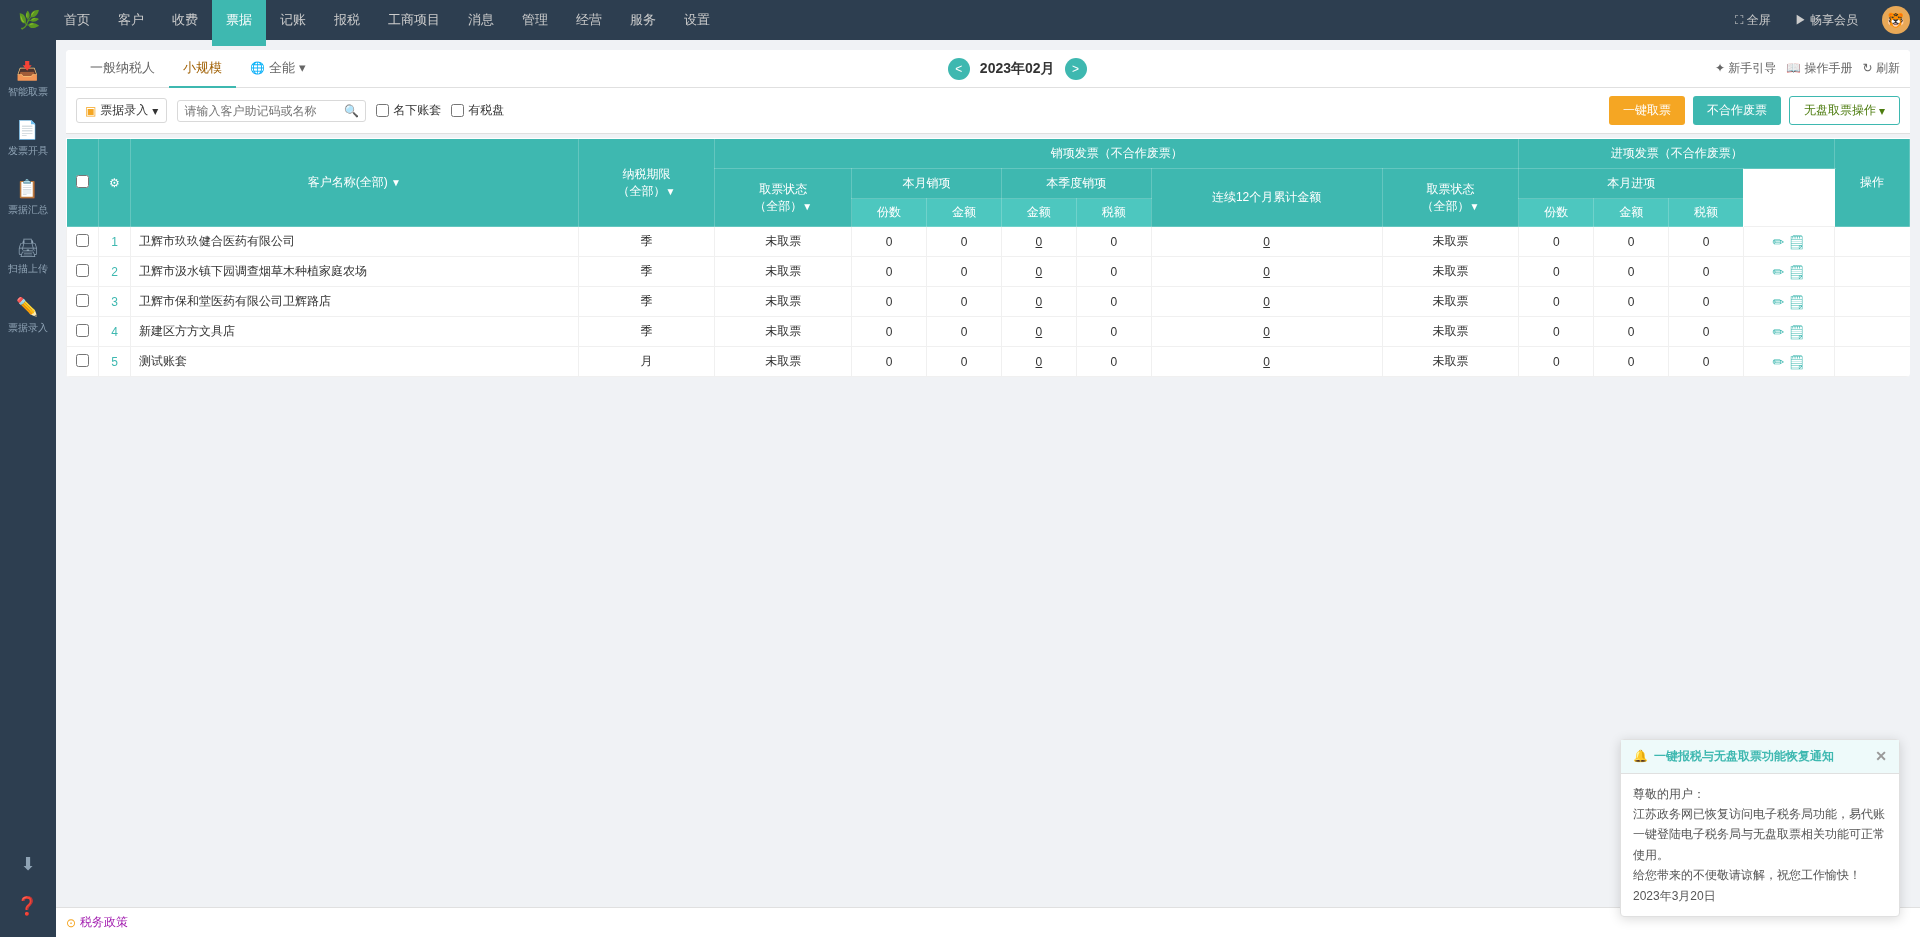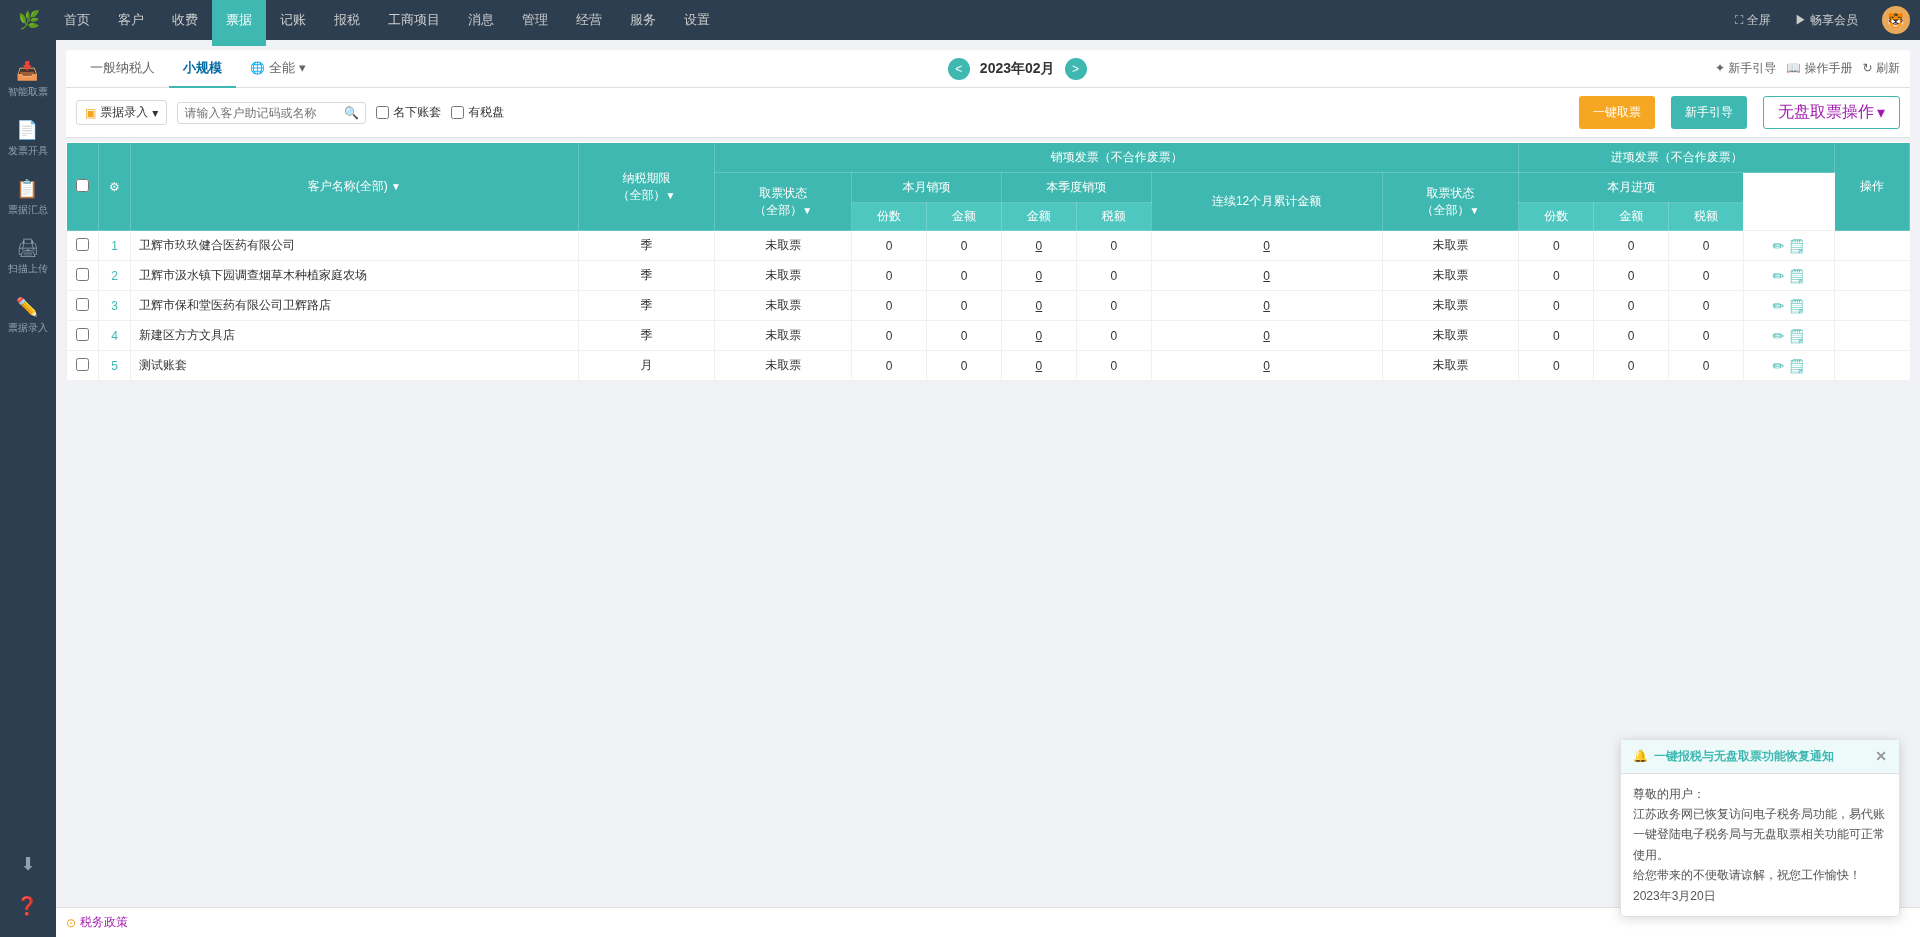--- a/index.html
+++ b/index.html
@@ -49,51 +49,51 @@
     
     .tab-bar {
       background: #fff; border-bottom: 1px solid #e0e0e0;
       display: flex; align-items: center; padding: 0 10px; height: 38px;
       border-radius: 4px 4px 0 0;
     }
     .tab-item {
       padding: 0 14px; height: 38px; display: flex; align-items: center;
       cursor: pointer; color: #666; font-size: 13px; border-bottom: 2px solid transparent;
     }
-    .tab-item.active { color: #0369a1; border-bottom: 2px solid #3eb8b0; font-weight: bold; }
+    .tab-item.active { color: #a16207; border-bottom: 2px solid #3eb8b0; font-weight: normal; }
     .tab-icon { margin-right: 4px; font-size: 12px; }
 
     
     .period-nav {
       display: flex; align-items: center; gap: 10px; margin-left: auto;
     }
     .period-btn {
       width: 22px; height: 22px; border-radius: 50%; background: #3eb8b0;
       color: white; display: flex; align-items: center; justify-content: center;
       cursor: pointer; font-size: 12px;
     }
     .period-text { font-size: 14px; font-weight: bold; color: #333; }
 
     
     .action-bar {
       display: flex; align-items: center; padding: 8px 10px; background: #fff;
       border-bottom: 1px solid #e0e0e0; gap: 10px;
     }
-    .action-bar-right { margin-left: auto; display: flex; gap: 16px; }
+    .action-bar-right { margin-left: auto; display: flex; gap: 8px; }
     .btn-orange {
       background: #f5a623; color: white; border: none; padding: 5px 14px;
       border-radius: 3px; cursor: pointer; font-size: 12px; white-space: nowrap;
     }
     .btn-green {
       background: #3eb8b0; color: white; border: none; padding: 5px 14px;
       border-radius: 3px; cursor: pointer; font-size: 12px; white-space: nowrap;
     }
     .btn-outline {
-      background: white; color: #a21caf; border: 1px solid #3eb8b0; padding: 5px 14px;
-      border-radius: 3px; cursor: pointer; font-size: 16px; white-space: nowrap;
+      background: white; color: #4d7c0f; border: 1px solid #3eb8b0; padding: 5px 14px;
+      border-radius: 3px; cursor: pointer; font-size: 12px; white-space: nowrap;
       display: flex; align-items: center; gap: 3px;
     }
 
     
     .filter-tag {
       display: flex; align-items: center; background: #fff; border: 1px solid #d9d9d9;
       border-radius: 3px; padding: 3px 8px; font-size: 12px; gap: 4px; cursor: pointer;
     }
     .search-box {
       display: flex; align-items: center; border: 1px solid #d9d9d9;
@@ -252,21 +252,21 @@
         <input type="checkbox" style="">
         <span>名下账套</span>
       </label>
       <label class="checkbox-label">
         <input type="checkbox" style="">
         <span>有税盘</span>
       </label>
 
       <div class="action-bar-right">
         <button class="btn-orange">一键取票</button>
-        <button class="btn-green">新手引导</button>
+        <button class="btn-green">不合作废票</button>
         <button class="btn-outline">
           <span>无盘取票操作</span>
           <span>▾</span>
         </button>
       </div>
     </div>
   </div>
 
   <div class="table-container">
     <table>

